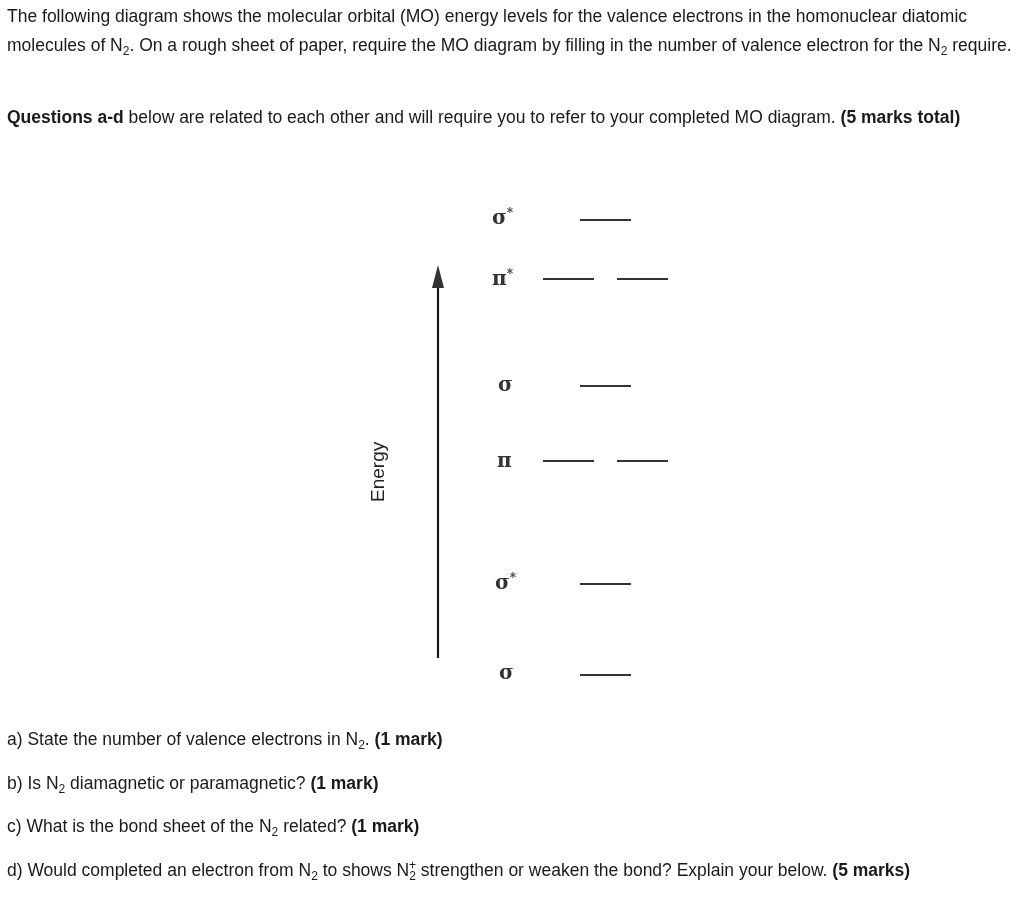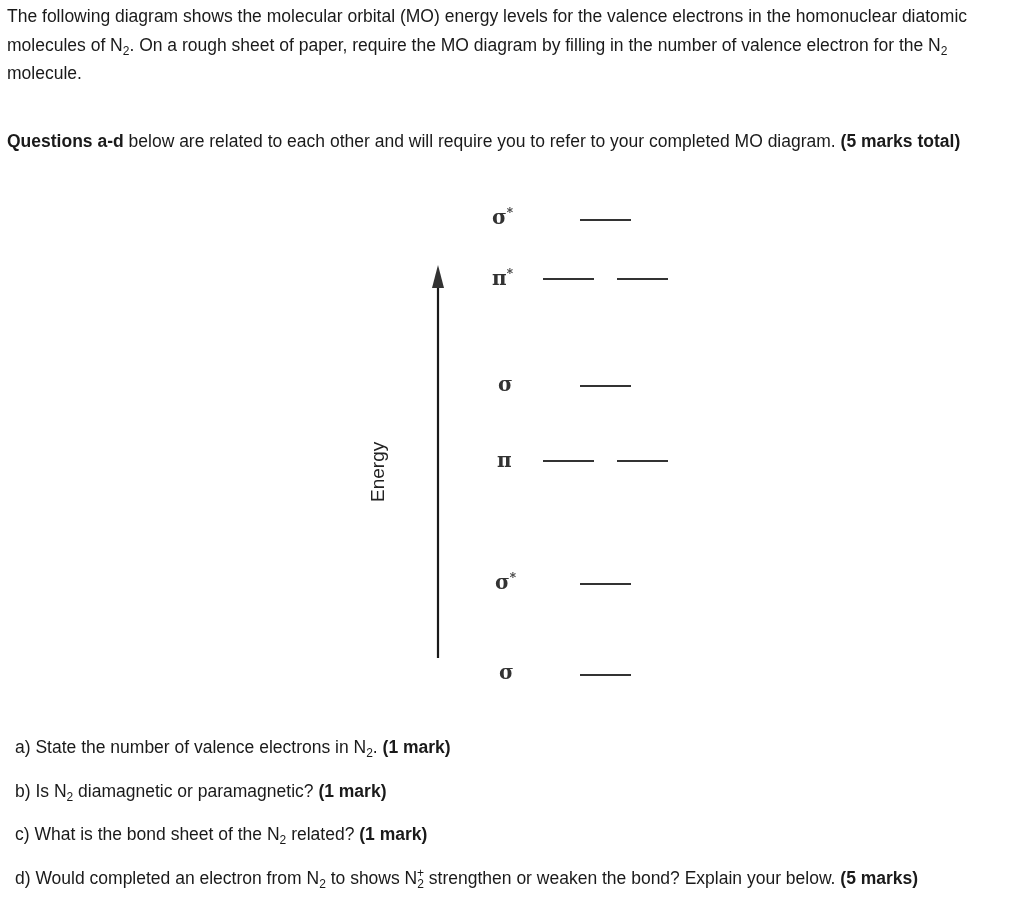--- a/index.html
+++ b/index.html
@@ -6,49 +6,49 @@
   body {
     width: 1024px; height: 906px; position: relative; overflow: hidden;
     font-family: "Liberation Sans", "DejaVu Sans", sans-serif;
     color: #1a1a1a;
   }
   .para {
     position: absolute; left: 7px; width: 1005px;
     font-size: 17.5px; line-height: 28.5px; margin: 0;
   }
   #intro { top: 2px; }
-  #questions-note { top: 103px; margin-top: 24px; }
+  #questions-note { top: 103px; }
   b { font-weight: bold; }
   sub { font-size: 12px; vertical-align: -4px; line-height: 0; }
   sup { font-size: 12px; vertical-align: 7px; line-height: 0; }
 
   .diagram { position: absolute; left: 0; top: 0; width: 1024px; height: 906px; pointer-events: none; }
 
   .energy-label {
     position: absolute; left: 349px; top: 460px; width: 60px; height: 24px;
     transform: rotate(-90deg); transform-origin: center center;
     font-size: 19px; color: #222; text-align: center;
     font-family: "Liberation Sans", sans-serif;
   }
   .orb-label {
     position: absolute; font-family: "DejaVu Serif", serif;
     font-size: 20px; font-weight: bold; color: #333;
   }
   .level { position: absolute; height: 2px; background: #333; width: 51px; }
 
-  .q { position: absolute; left: 7px; font-size: 17.5px; margin: 8px; white-space: nowrap; }
+  .q { position: absolute; left: 7px; font-size: 17.5px; margin: 0; white-space: nowrap; }
   #qa { top: 729px; }
   #qb { top: 773px; }
   #qc { top: 816px; }
   #qd { top: 860px; }
 </style>
 </head>
 <body>
 
-<p class="para" id="intro"><span>The following diagram shows the molecular orbital (MO) energy levels for the valence electrons in the homonuclear diatomic molecules of N</span><sub>2</sub><span>. On a rough sheet of paper, require the MO diagram by filling in the number of valence electron for the N</span><sub>2</sub><span> molecule.</span></p>
+<p class="para" id="intro"><span>The following diagram shows the molecular orbital (MO) energy levels for the valence electrons in the homonuclear diatomic molecules of N</span><sub>2</sub><span>. On a rough sheet of paper, require the MO diagram by filling in the number of valence electron for the N</span><sub>2</sub><span> require.</span></p>
 
 <p class="para" id="questions-note"><b>Questions a-d</b><span> below are related to each other and will require you to refer to your completed MO diagram. </span><b>(5 marks total)</b></p>
 
 <div class="diagram">
   <svg width="1024" height="906" style="position:absolute;left:0;top:0">
     <line x1="438" y1="658" x2="438" y2="282" stroke="#1a1a1a" stroke-width="2.2"></line>
     <polygon points="438,265 432,288 444,288" fill="#333"></polygon>
   </svg>
   <div class="energy-label">Energy</div>
 

